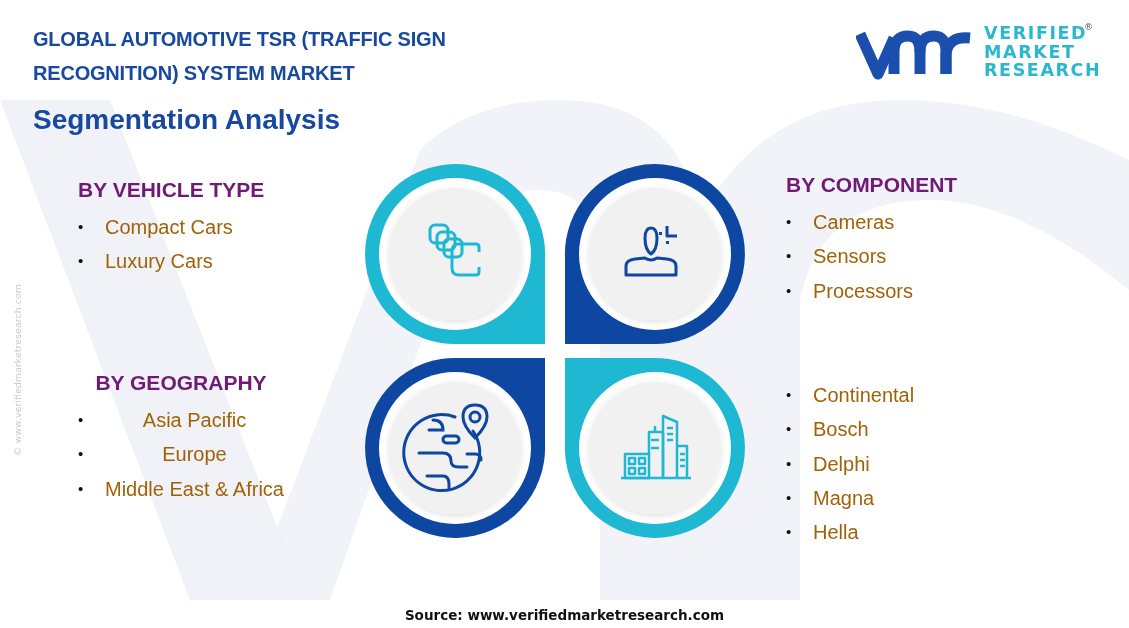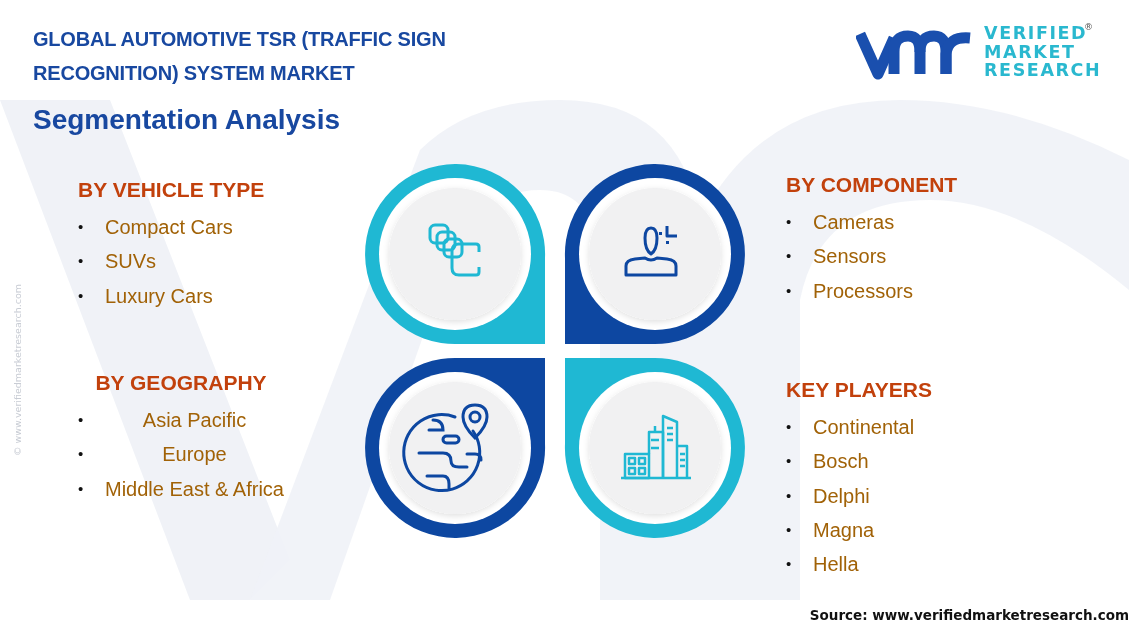--- a/index.html
+++ b/index.html
@@ -31,40 +31,40 @@
   .logo-reg { position: absolute; left: 228px; top: 0px; font-size: 9px; color: #555; }
 
   .side-url {
     position: absolute; left: 12px; top: 456px; transform-origin: left top; transform: rotate(-90deg);
     font-family: "DejaVu Sans", sans-serif; font-size: 9.5px; color: #c8ccd4; white-space: nowrap; z-index: 2;
   }
 
   .segment { position: absolute; z-index: 2; }
   .seg-title {
     font-family: "Liberation Sans", sans-serif; font-weight: bold;
-    font-size: 21px; color: #c2410c; margin-bottom: 8px; white-space: nowrap;
+    font-size: 21px; color: #701a75; margin-bottom: 8px; white-space: nowrap;
   }
   .seg-list { list-style: none; }
   .seg-list li {
     position: relative; padding-left: 27px;
     font-family: Liberation Sans, sans-serif; font-size: 20px; line-height: 34.3px; color: #a16207; white-space: nowrap;
   }
   .seg-list li::before {
     content: "\2022"; position: absolute; left: 0; top: 0; font-size: 15px; color: #111;
   }
 
   #seg-vehicle { left: 78px; top: 178px; }
   #seg-geo { left: 78px; top: 371px; text-align: center; }
   #seg-component { left: 786px; top: 173px; }
   #seg-players { left: 786px; top: 378px; }
 
   .quad { position: absolute; z-index: 2; width: 392px; height: 392px; left: 363px; top: 158px; }
 
   .source {
-    position: absolute; left: 0; width: 1129px; top: 607px; text-align: right;
+    position: absolute; left: 0; width: 1129px; top: 607px; text-align: center;
     font-family: "DejaVu Sans", sans-serif; font-weight: bold; font-size: 13.5px; color: #111; z-index: 2;
   }
 </style>
 </head>
 <body>
 
 <svg class="bg-watermark" viewBox="0 0 1129 628">
   <g fill="#f0f2f7">
     <path d="M0 100 L110 100 L290 560 L250 600 L190 600 Z"></path>
     <path d="M250 600 L420 150 Q470 100 560 100 Q680 100 700 220 L700 600 L600 600 L600 250 Q590 190 540 190 Q480 190 450 260 L330 600 Z" opacity="0.9"></path>
@@ -94,21 +94,20 @@
   </div>
   <span class="logo-reg">®</span>
 </div>
 
 <div class="side-url">© www.verifiedmarketresearch.com</div>
 
 <div class="segment" id="seg-vehicle">
   <div class="seg-title">BY VEHICLE TYPE</div>
   <ul class="seg-list">
     <li>Compact Cars</li>
-    <li>SUVs</li>
     <li>Luxury Cars</li>
   </ul>
 </div>
 
 <div class="segment" id="seg-geo">
   <div class="seg-title">BY GEOGRAPHY</div>
   <ul class="seg-list">
     <li>Asia Pacific</li>
     <li>Europe</li>
     <li>Middle East &amp; Africa</li>
@@ -118,21 +117,20 @@
 <div class="segment" id="seg-component">
   <div class="seg-title">BY COMPONENT</div>
   <ul class="seg-list">
     <li>Cameras</li>
     <li>Sensors</li>
     <li>Processors</li>
   </ul>
 </div>
 
 <div class="segment" id="seg-players">
-  <div class="seg-title">KEY PLAYERS</div>
   <ul class="seg-list">
     <li>Continental</li>
     <li>Bosch</li>
     <li>Delphi</li>
     <li>Magna</li>
     <li>Hella</li>
   </ul>
 </div>
 
 <svg class="quad" viewBox="0 0 392 392">

